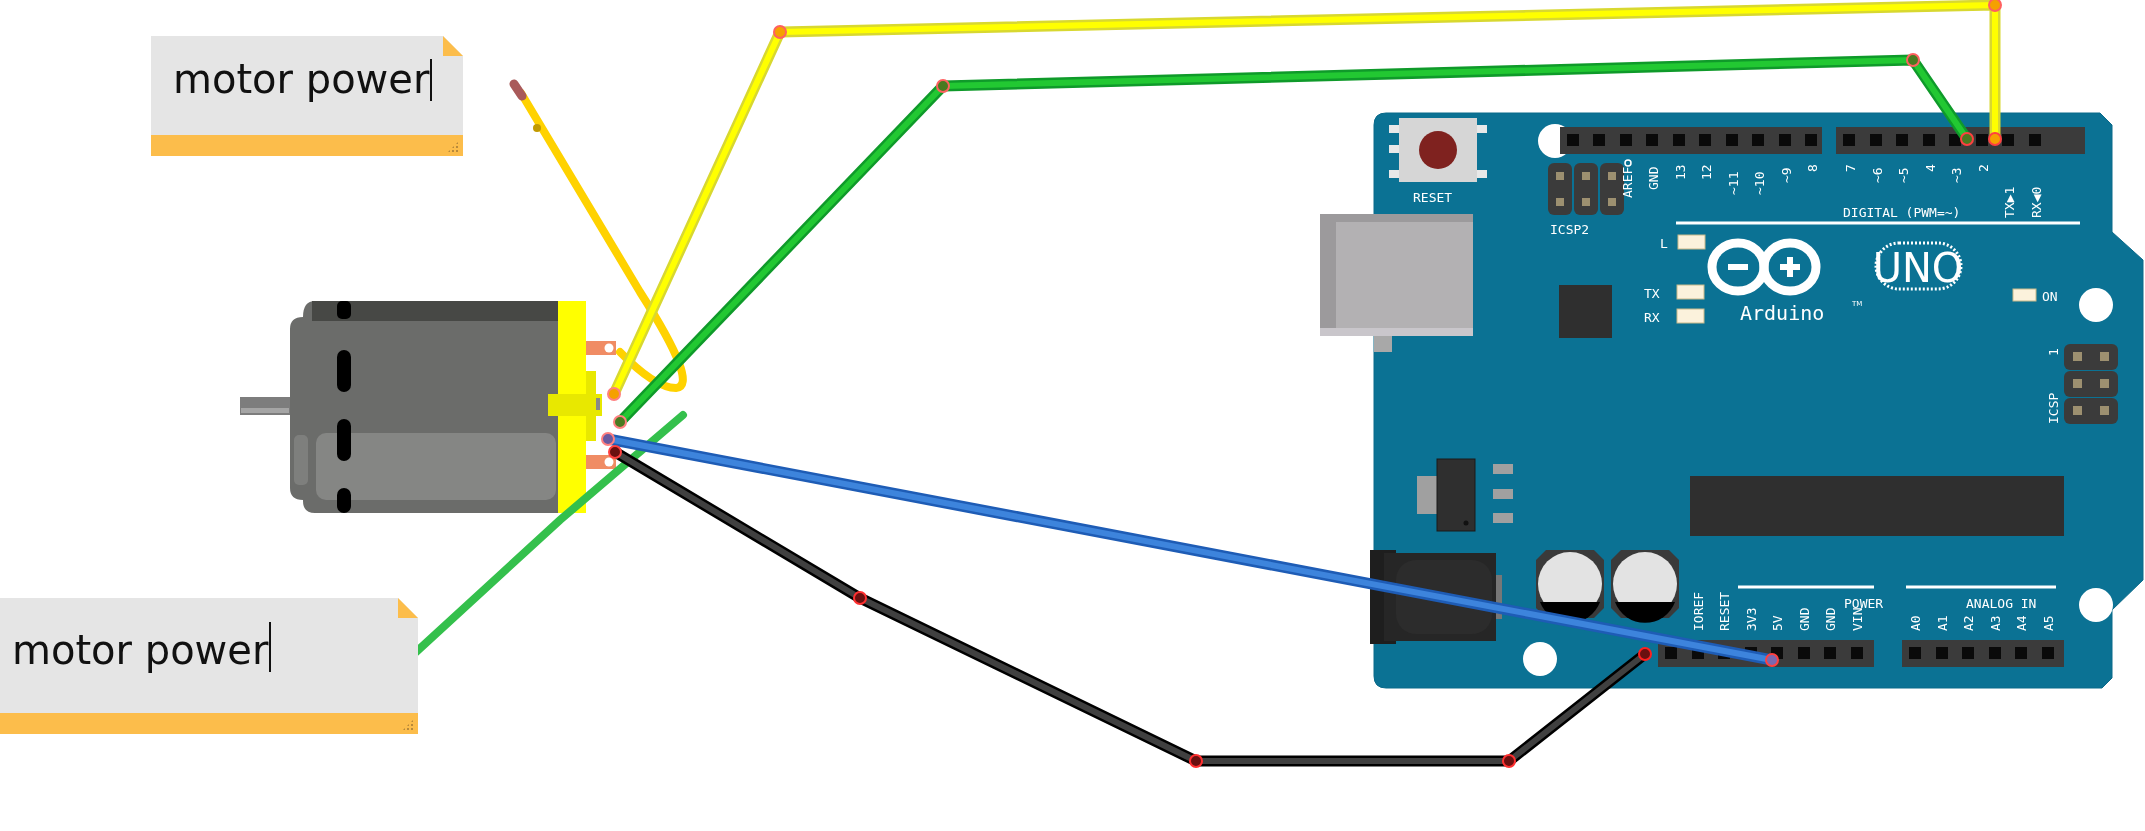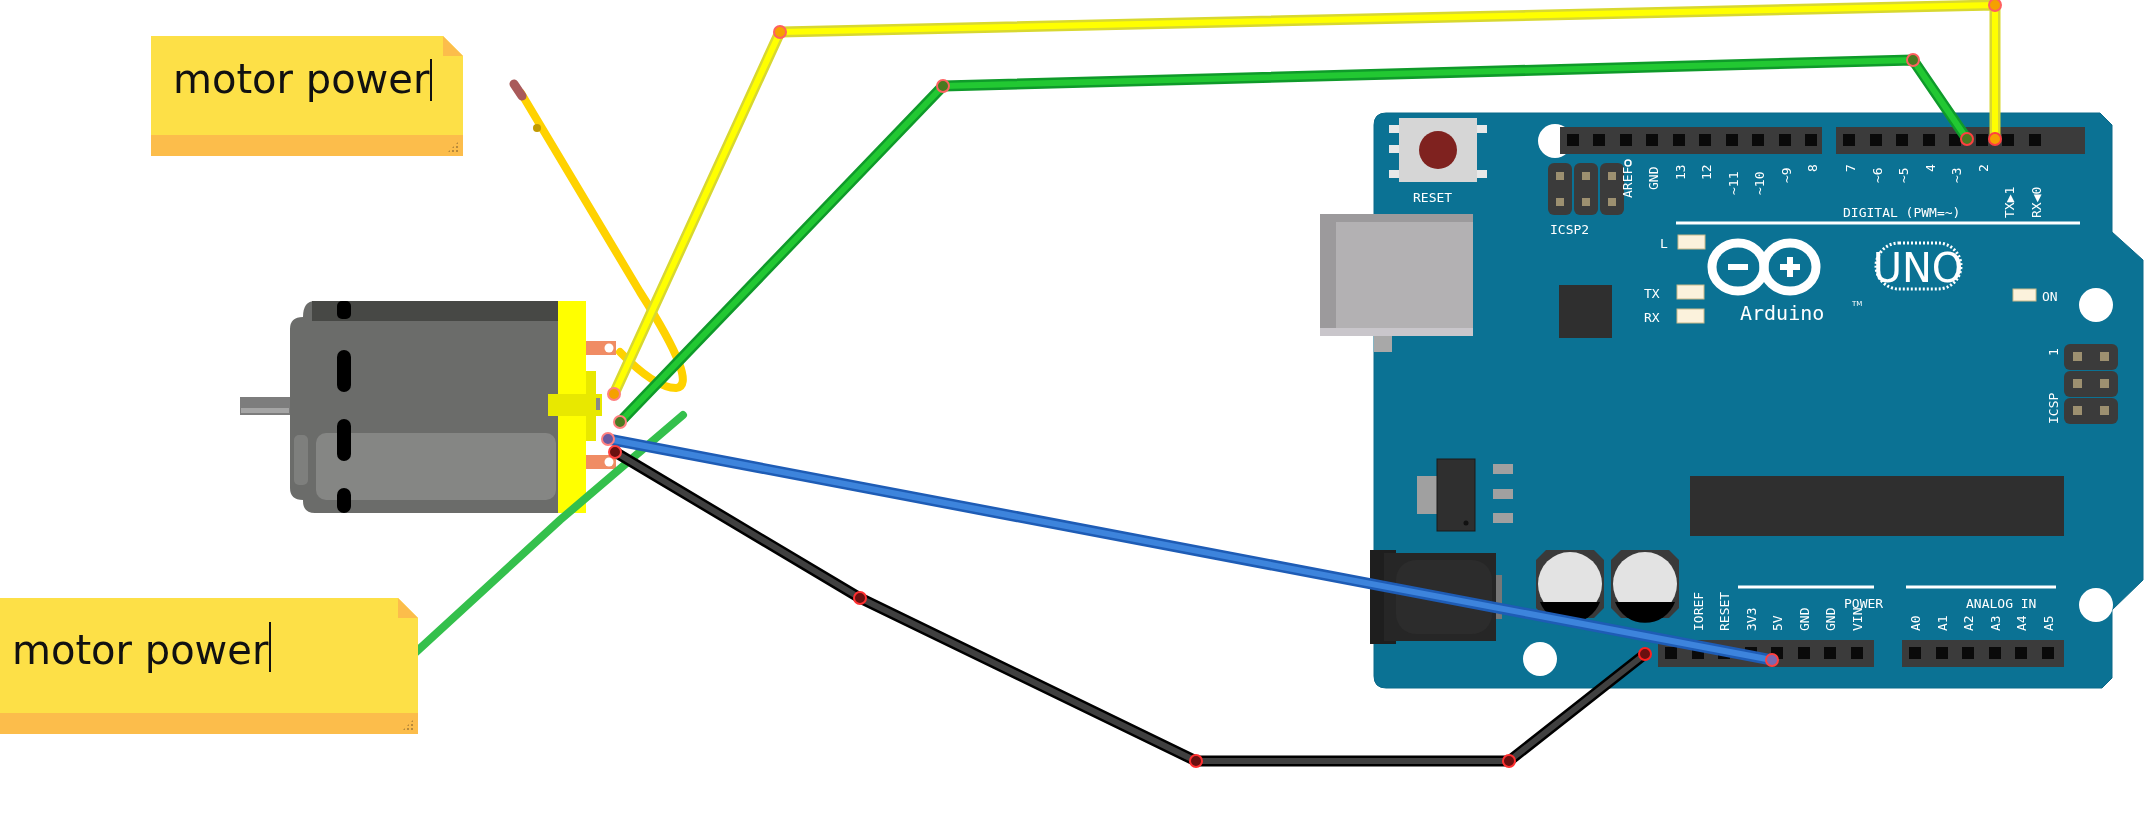--- a/index.html
+++ b/index.html
@@ -1,18 +1,18 @@
 <!DOCTYPE html>
 <html><head>
 <meta charset="utf-8">
 <style>
   html,body{margin:0;padding:0;background:#ffffff;}
   body{width:2145px;height:831px;position:relative;overflow:hidden;font-family:"DejaVu Sans",sans-serif;}
   #canvas{position:absolute;left:0;top:0;width:2145px;height:831px;}
-  .note{position:absolute;background:#fde047;box-sizing:border-box;}
+  .note{position:absolute;background:#e5e5e5;box-sizing:border-box;}
   .note .fold-bg{position:absolute;right:0;top:0;width:20px;height:20px;background:#fcbd4b;clip-path:polygon(0 0,100% 100%,0 100%);}
   .note .corner-cut{position:absolute;right:0;top:0;width:20px;height:20px;background:#ffffff;clip-path:polygon(0 0,100% 0,100% 100%);}
   .note .bar{position:absolute;left:0;right:0;bottom:0;height:21px;background:#fcbd4b;}
   .note .grip{position:absolute;right:4px;bottom:3px;width:12px;height:12px;
      background:
        radial-gradient(circle,#b8893a 1.2px,transparent 1.5px) 0 0/4px 4px;
      clip-path:polygon(100% 0,100% 100%,0 100%);}
   .note .txt{position:absolute;font-family:"DejaVu Sans",sans-serif;color:#111;white-space:nowrap;}
   .note .caret{display:inline-block;width:2px;background:#111;vertical-align:-8px;margin-left:1px;}
   .pinlabel{font-family:"DejaVu Sans Mono",monospace;fill:#ffffff;font-size:13px;}

